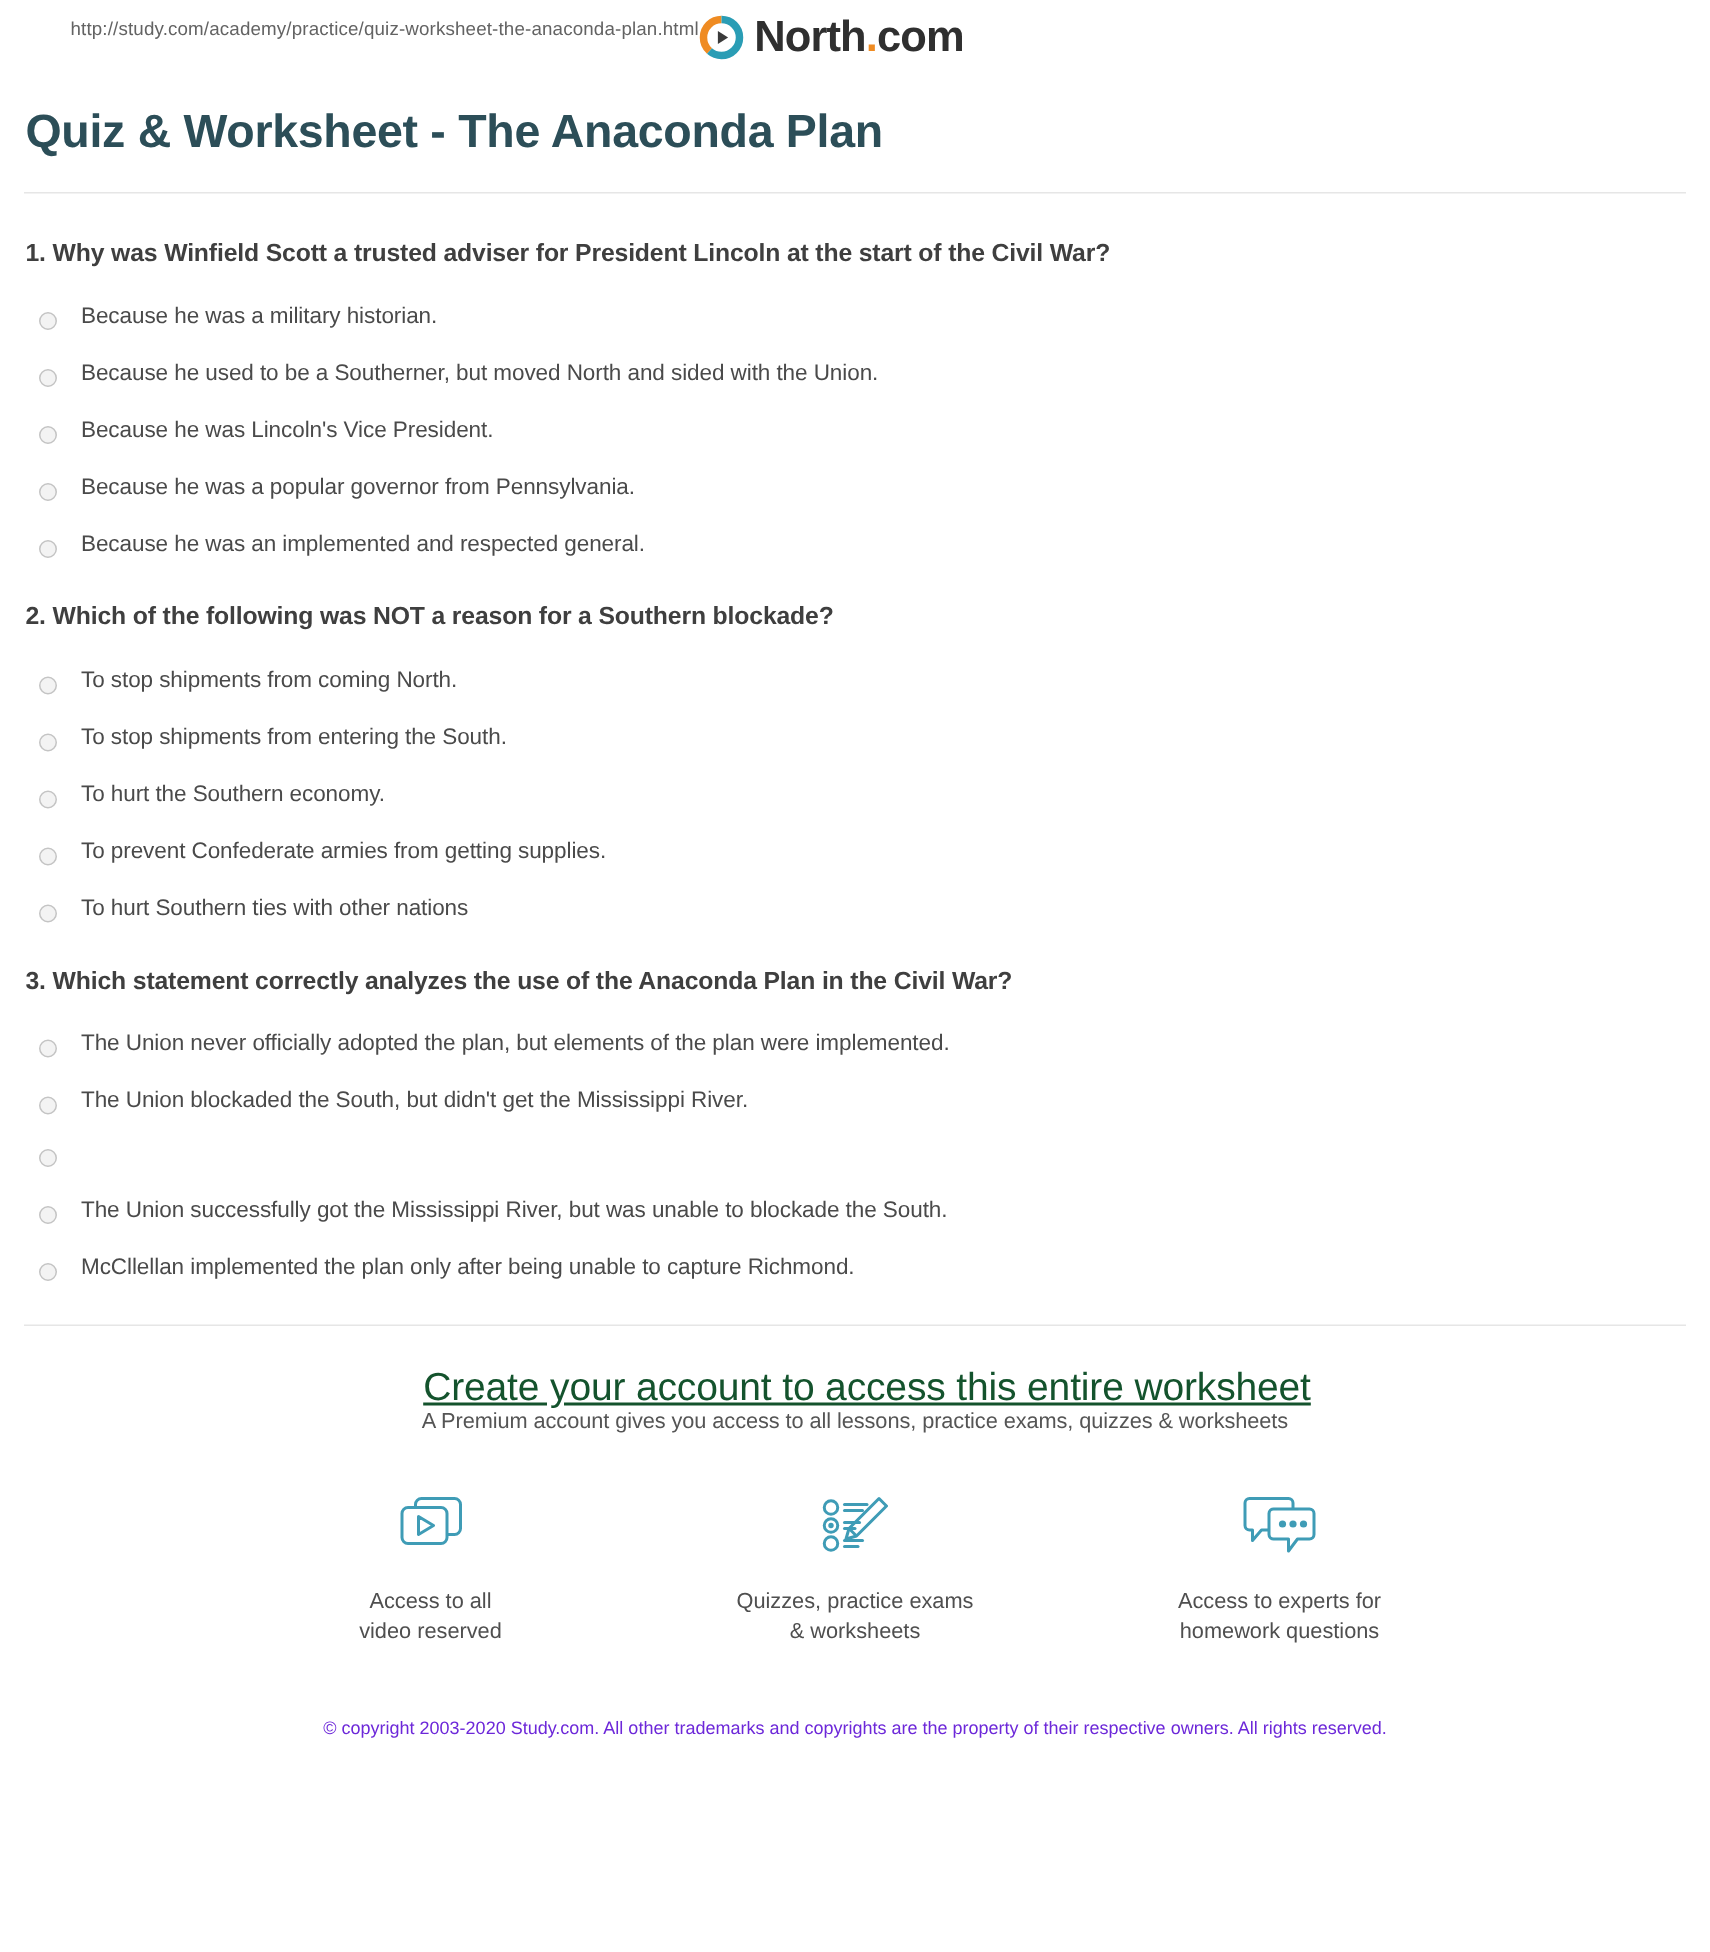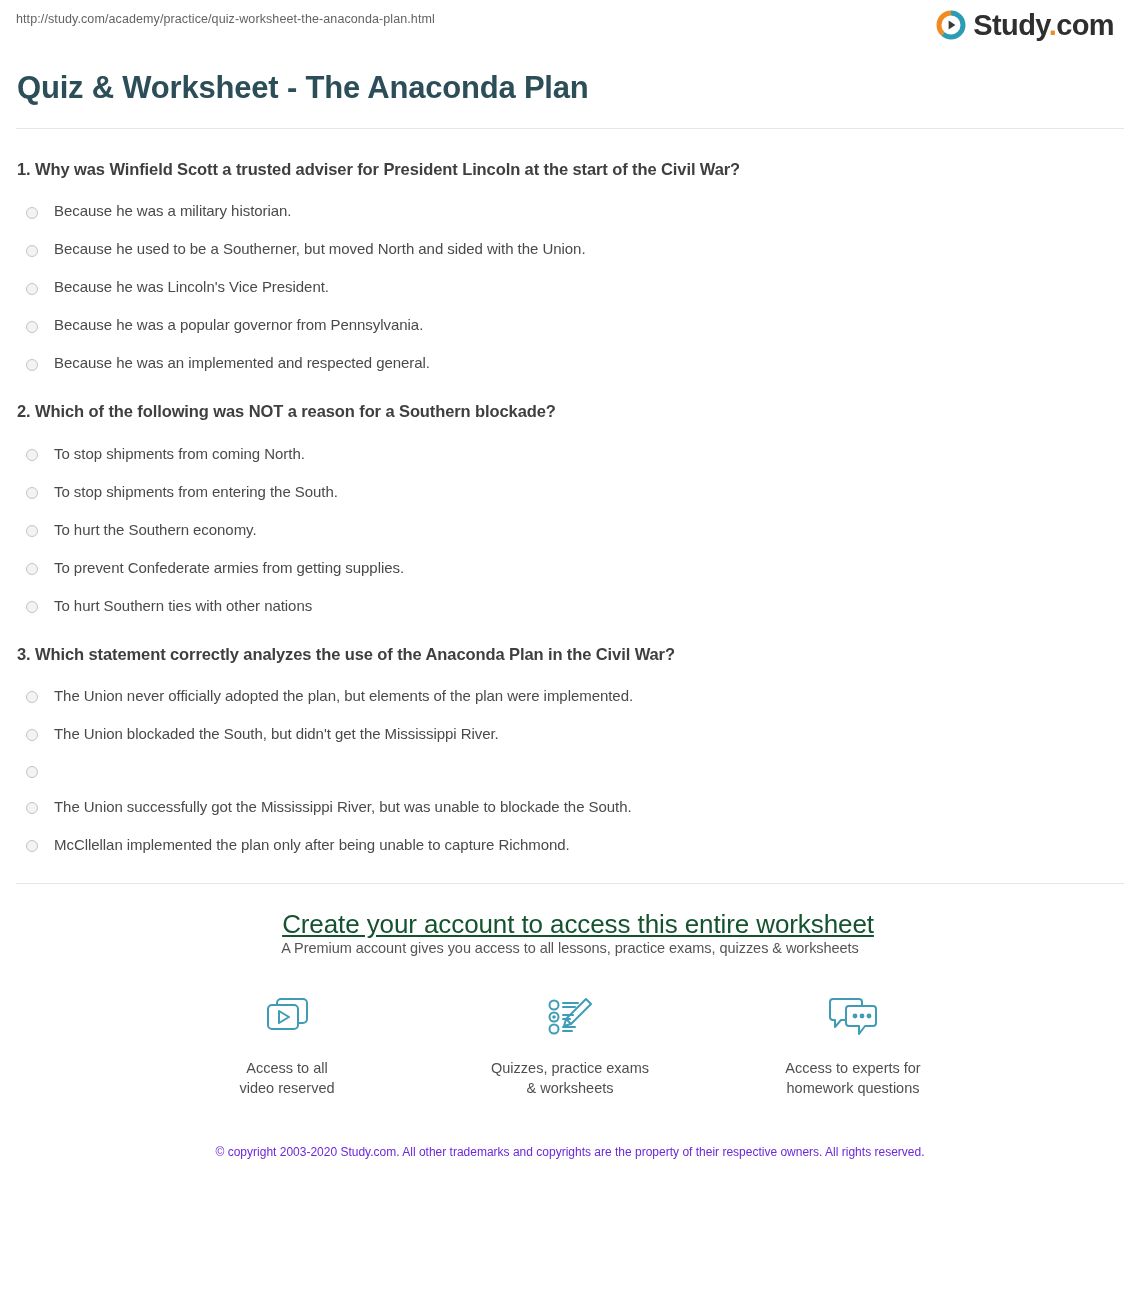--- a/index.html
+++ b/index.html
@@ -21,22 +21,23 @@
     width: 1140px;
     padding: 0 16px;
     position: relative;
   }
 
   
   .header {
     height: 60px;
     display: flex;
     align-items: flex-start;
-    justify-content: space-between;
+    justify-content: flex-start;
     padding-top: 10px;
+    margin-left: 31px;
   }
   .url {
     font-size: 12.5px;
     color: #636363;
     letter-spacing: 0.1px;
     white-space: nowrap;
     padding-top: 2px;
   }
   .logo {
     display: flex;
@@ -79,21 +80,21 @@
     font-size: 16.5px;
     font-weight: 700;
     color: #3f3f3f;
     line-height: 1.3;
     margin: 0 0 12px 1px;
     letter-spacing: -0.1px;
   }
   .options { list-style: none; margin: 0; padding: 0; }
   .option {
     display: flex;
-    align-items: center;
+    align-items: flex-end;
     padding: 10px 0 10px 10px;
     line-height: 1.2;
   }
   .radio {
     width: 12px;
     height: 12px;
     min-width: 12px;
     border-radius: 50%;
     border: 1px solid #c4c4c4;
     background: #f3f3f3;
@@ -172,21 +173,21 @@
 
     <div class="logo">
       <span class="logo-mark">
         <svg width="30" height="30" viewBox="0 0 30 30">
           <path d="M15 3 A12 12 0 0 0 3 15 A12 12 0 0 0 7 24" fill="none" stroke="#ef8b22" stroke-width="5" stroke-linecap="butt"></path>
           <path d="M7 24 A12 12 0 0 0 15 27 A12 12 0 0 0 15 3" fill="none" stroke="#2a9db5" stroke-width="5" stroke-linecap="butt"></path>
           <circle cx="15" cy="15" r="8" fill="#ffffff"></circle>
           <path d="M12.6 10.6 L19.4 15 L12.6 19.4 Z" fill="#3a3a3a"></path>
         </svg>
       </span>
-      <span class="logo-text"><span>Study</span><span class="dot">.</span><span>com</span></span>
+      <span class="logo-text"><span>North</span><span class="dot">.</span><span>com</span></span>
     </div>
   </div>
 
   <h1 class="title">Quiz &amp; Worksheet - The Anaconda Plan</h1>
   <hr class="rule">
 
   <div class="questions">
 
     <div class="question-block">
       <p class="question-text">1. Why was Winfield Scott a trusted adviser for President Lincoln at the start of the Civil War?</p>

